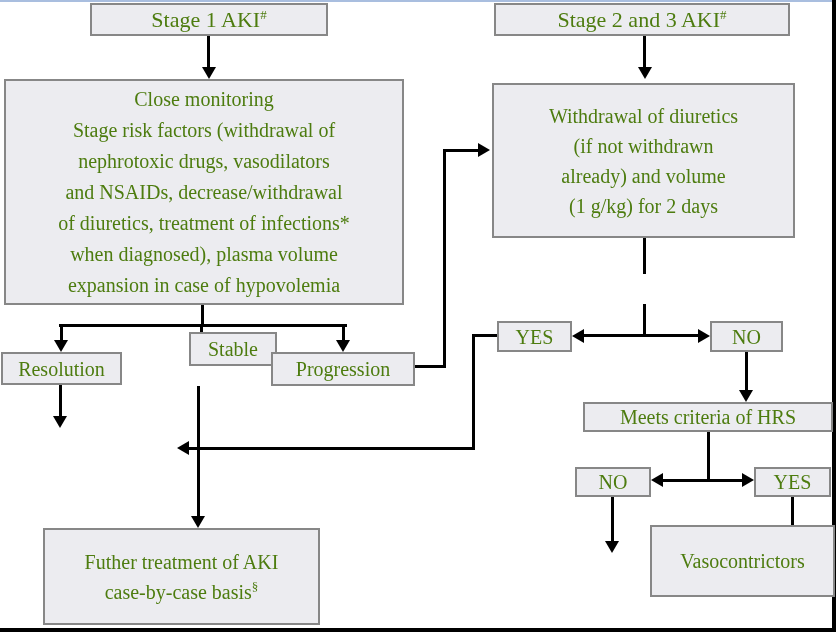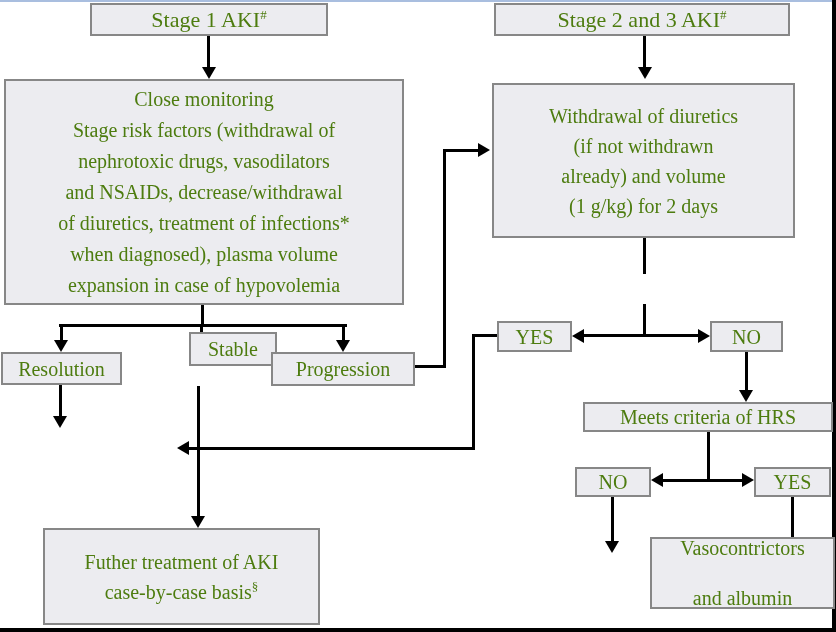--- a/index.html
+++ b/index.html
@@ -138,18 +138,17 @@
   <div class="box" style="left:754px;top:467px;width:77px;height:30px;">
     <div class="ln">YES</div>
   </div>
 
   <div class="vl" style="left:611px;top:497px;height:46px;"></div>
   <div class="arr down" style="left:605px;top:541px;"></div>
 
   <div class="vl" style="left:791px;top:497px;height:46px;"></div>
   <div class="arr down" style="left:785px;top:541px;"></div>
 
-  <div class="box" style="left:650px;top:537px;width:185px;height:72px;gap:20px;">
+  <div class="box" style="left:650px;top:525px;width:185px;height:72px;gap:20px;">
     <div class="ln">Vasocontrictors</div>
-    <div class="ln">and albumin</div>
   </div>
 
 </div>
 
 </body></html>

